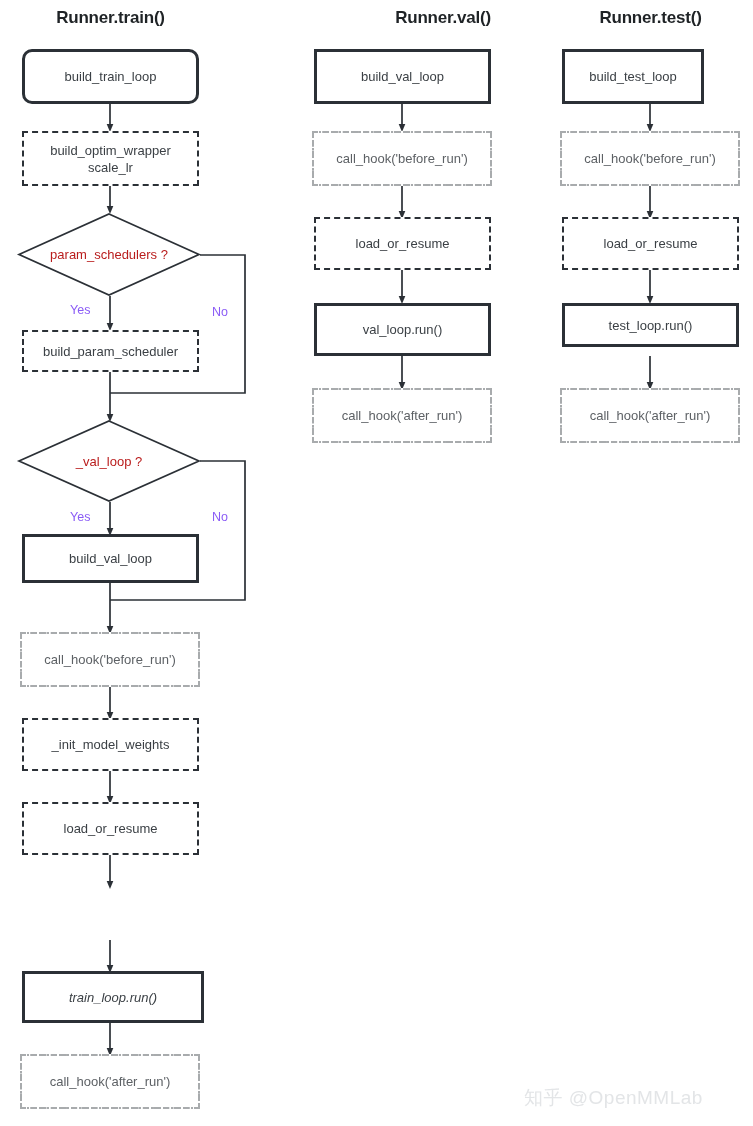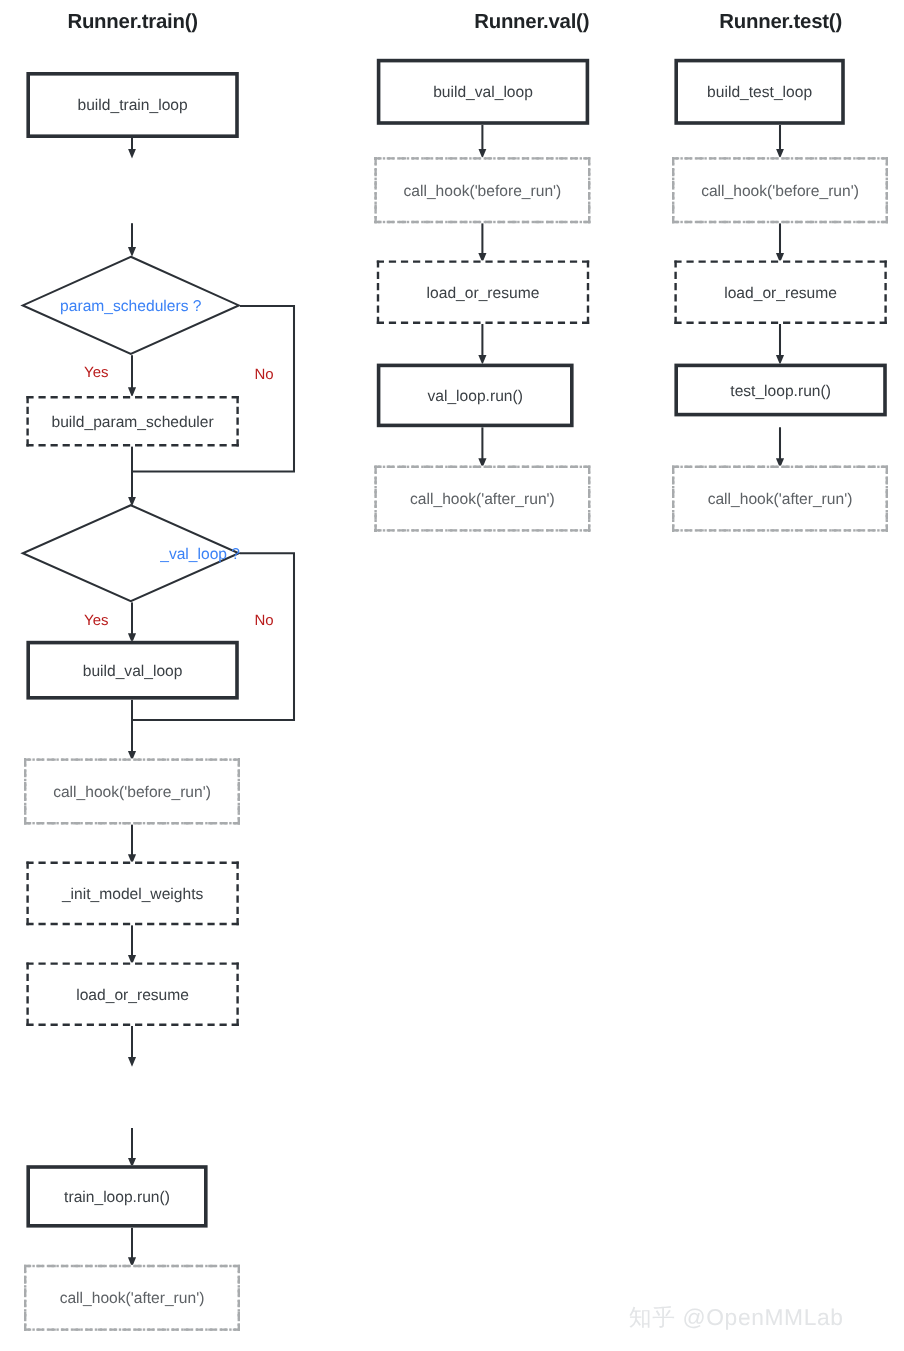--- a/index.html
+++ b/index.html
@@ -84,38 +84,38 @@
     justify-content: center;
   }
   .diamond svg {
     position: absolute;
     left: 0; top: 0;
     overflow: visible;
   }
   .diamond .dlabel {
     position: relative;
     font-size: 13px;
-    color: #3b82f6;
+    color: #b91c1c;
     white-space: nowrap;
     z-index: 2;
   }
 
   
   .conn {
     position: absolute;
     left: 0; top: 0;
     width: 753px;
     height: 1126px;
     pointer-events: none;
   }
 
   .branch-label {
     position: absolute;
     font-size: 12.5px;
-    color: #b91c1c;
+    color: #8b5cf6;
     white-space: nowrap;
   }
 
   
   .watermark {
     position: absolute;
     font-size: 19px;
     color: #e3e5e7;
     white-space: nowrap;
     letter-spacing: 0.5px;
@@ -170,39 +170,42 @@
       <path d="M650,186 L650,215" marker-end="url(#arw)"></path>
       <path d="M650,270 L650,300" marker-end="url(#arw)"></path>
       <path d="M650,356 L650,386" marker-end="url(#arw)"></path>
     </g>
   </svg>
 
   <div class="col-title" style="left:22px; top:8px; width:177px;">Runner.train()</div>
   <div class="col-title" style="left:314px; top:8px; width:177px;text-align:right;">Runner.val()</div>
   <div class="col-title" style="left:562px; top:8px; width:177px;">Runner.test()</div>
 
-  <div class="node solid" style="left:22px; top:60px; width:177px; height:55px;">
+  <div class="node solid" style="left:22px; top:49px; width:177px; height:55px;border-radius:10px;">
     <span>build_train_loop</span>
   </div>
 
+  <div class="node dashed" style="left:22px; top:131px; width:177px; height:55px;">
+    <span class="ml">build_optim_wrapper<br>scale_lr</span>
+  </div>
 
   <div class="diamond" style="left:18px; top:213px; width:182px; height:83px;">
     <svg width="182" height="83" viewBox="0 0 182 83" xmlns="http://www.w3.org/2000/svg">
       <polygon points="91,1 181,41.5 91,82 1,41.5" fill="#ffffff" stroke="#2b3036" stroke-width="1.7"></polygon>
     </svg>
     <span class="dlabel">param_schedulers ?</span>
   </div>
   <div class="branch-label" style="left:70px; top:303px;">Yes</div>
   <div class="branch-label" style="left:212px; top:305px;">No</div>
 
   <div class="node dashed" style="left:22px; top:330px; width:177px; height:42px;">
     <span>build_param_scheduler</span>
   </div>
 
-  <div class="diamond" style="left:18px; top:420px; width:182px; height:82px;justify-content:flex-end;">
+  <div class="diamond" style="left:18px; top:420px; width:182px; height:82px;">
     <svg width="182" height="82" viewBox="0 0 182 82" xmlns="http://www.w3.org/2000/svg">
       <polygon points="91,1 181,41 91,81 1,41" fill="#ffffff" stroke="#2b3036" stroke-width="1.7"></polygon>
     </svg>
     <span class="dlabel">_val_loop ?</span>
   </div>
   <div class="branch-label" style="left:70px; top:510px;">Yes</div>
   <div class="branch-label" style="left:212px; top:510px;">No</div>
 
   <div class="node solid" style="left:22px; top:534px; width:177px; height:49px;">
     <span>build_val_loop</span>
@@ -214,41 +217,41 @@
 
   <div class="node dashed" style="left:22px; top:718px; width:177px; height:53px;">
     <span>_init_model_weights</span>
   </div>
 
   <div class="node dashed" style="left:22px; top:802px; width:177px; height:53px;">
     <span>load_or_resume</span>
   </div>
 
 
-  <div class="node solid" style="left:22px; top:971px; width:151px; height:52px;">
+  <div class="node solid" style="left:22px; top:971px; width:182px; height:52px;font-style:italic;">
     <span>train_loop.run()</span>
   </div>
 
   <div class="node hook" style="left:20px; top:1054px; width:180px; height:55px;">
     <span>call_hook('after_run')</span>
   </div>
 
   <div class="node solid" style="left:314px; top:49px; width:177px; height:55px;">
     <span>build_val_loop</span>
   </div>
 
   <div class="node hook" style="left:312px; top:131px; width:180px; height:55px;">
     <span>call_hook('before_run')</span>
   </div>
 
   <div class="node dashed" style="left:314px; top:217px; width:177px; height:53px;">
     <span>load_or_resume</span>
   </div>
 
-  <div class="node solid" style="left:314px; top:303px; width:164px; height:53px;">
+  <div class="node solid" style="left:314px; top:303px; width:177px; height:53px;">
     <span>val_loop.run()</span>
   </div>
 
   <div class="node hook" style="left:312px; top:388px; width:180px; height:55px;">
     <span>call_hook('after_run')</span>
   </div>
 
   <div class="node solid" style="left:562px; top:49px; width:142px; height:55px;">
     <span>build_test_loop</span>
   </div>

